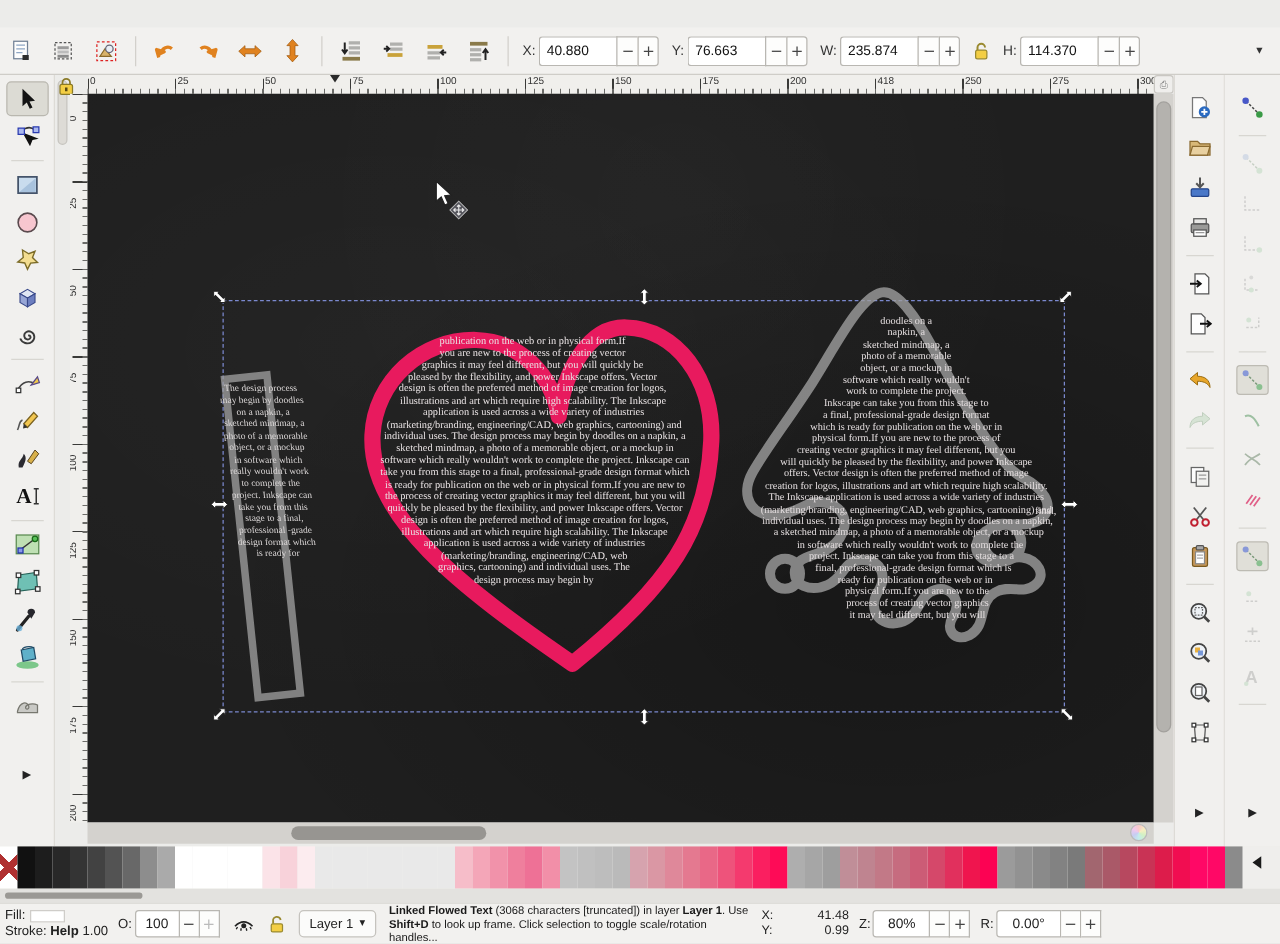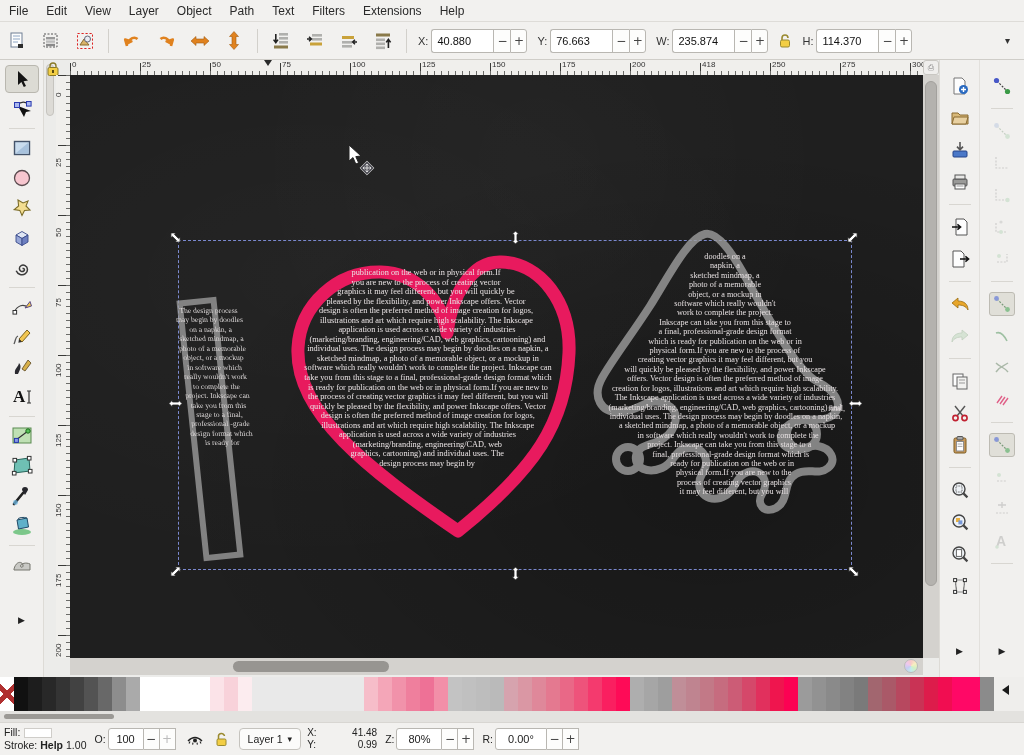--- a/index.html
+++ b/index.html
@@ -178,33 +178,20 @@
   #status-msg b { font-weight:bold; }
   #xy { margin-left:6px; width:70px; font-size:10px; line-height:12px; }
   #xy .row { display:flex; justify-content:space-between; }
   .icon18 { display:flex; align-items:center; justify-content:center; margin-left:10px; }
 </style>
 </head>
 <body>
 
 <div id="app">
 
-  <div id="menubar">
-
-  <span>File</span>
-      <span>Edit</span>
-      <span>View</span>
-      <span>Layer</span>
-      <span>Object</span>
-      <span>Path</span>
-      <span>Text</span>
-      <span>Filters</span>
-      <span>Extensions</span>
-      <span>Help</span>
-    </div>
 
   <div id="tooloptions">
     <div class="tbtn">
       <svg width="20" height="20" viewBox="0 0 20 20">
         <rect x="4" y="2" width="11" height="14" fill="#fdfdfd" stroke="#6f7f94"></rect>
         <line x1="6" y1="5" x2="13" y2="5" stroke="#8ea6c4"></line>
           <line x1="6" y1="8" x2="13" y2="8" stroke="#8ea6c4"></line>
         <line x1="6" y1="11" x2="11" y2="11" stroke="#8ea6c4"></line>
         <rect x="11" y="13" width="5" height="4" fill="#2c2c2c"></rect>
         </svg>
@@ -877,20 +864,23 @@
     <span class="icon18">
       <svg width="15" height="16" viewBox="0 0 15 16">
         <path d="M4.5 8 V6 a3 3 0 0 1 6 -1" fill="none" stroke="#9a8a30" stroke-width="1.5"></path>
         <rect x="3" y="8" width="9" height="6.5" rx="1.2" fill="#f3ce44" stroke="#9a8a30"></rect>
         </svg>
     </span>
     <div id="layerbtn">
       <span>Layer 1</span>
       <span style="font-family:'DejaVu Sans',sans-serif;font-size:9px">▾</span>
     </div>
+    <div id="status-msg">
+      <b>Linked Flowed Text</b><span> (3068 characters [truncated]) in layer </span><b>Layer 1</b><span>. Use </span><b>Shift+D</b><span> to look up frame. Click selection to toggle scale/rotation handles...</span>
+    </div>
     <div id="xy">
       <div class="row">
           <span>X:</span>
         <span>41.48</span>
         </div>
       <div class="row">
           <span>Y:</span>
         <span>0.99</span>
         </div>
     </div>

